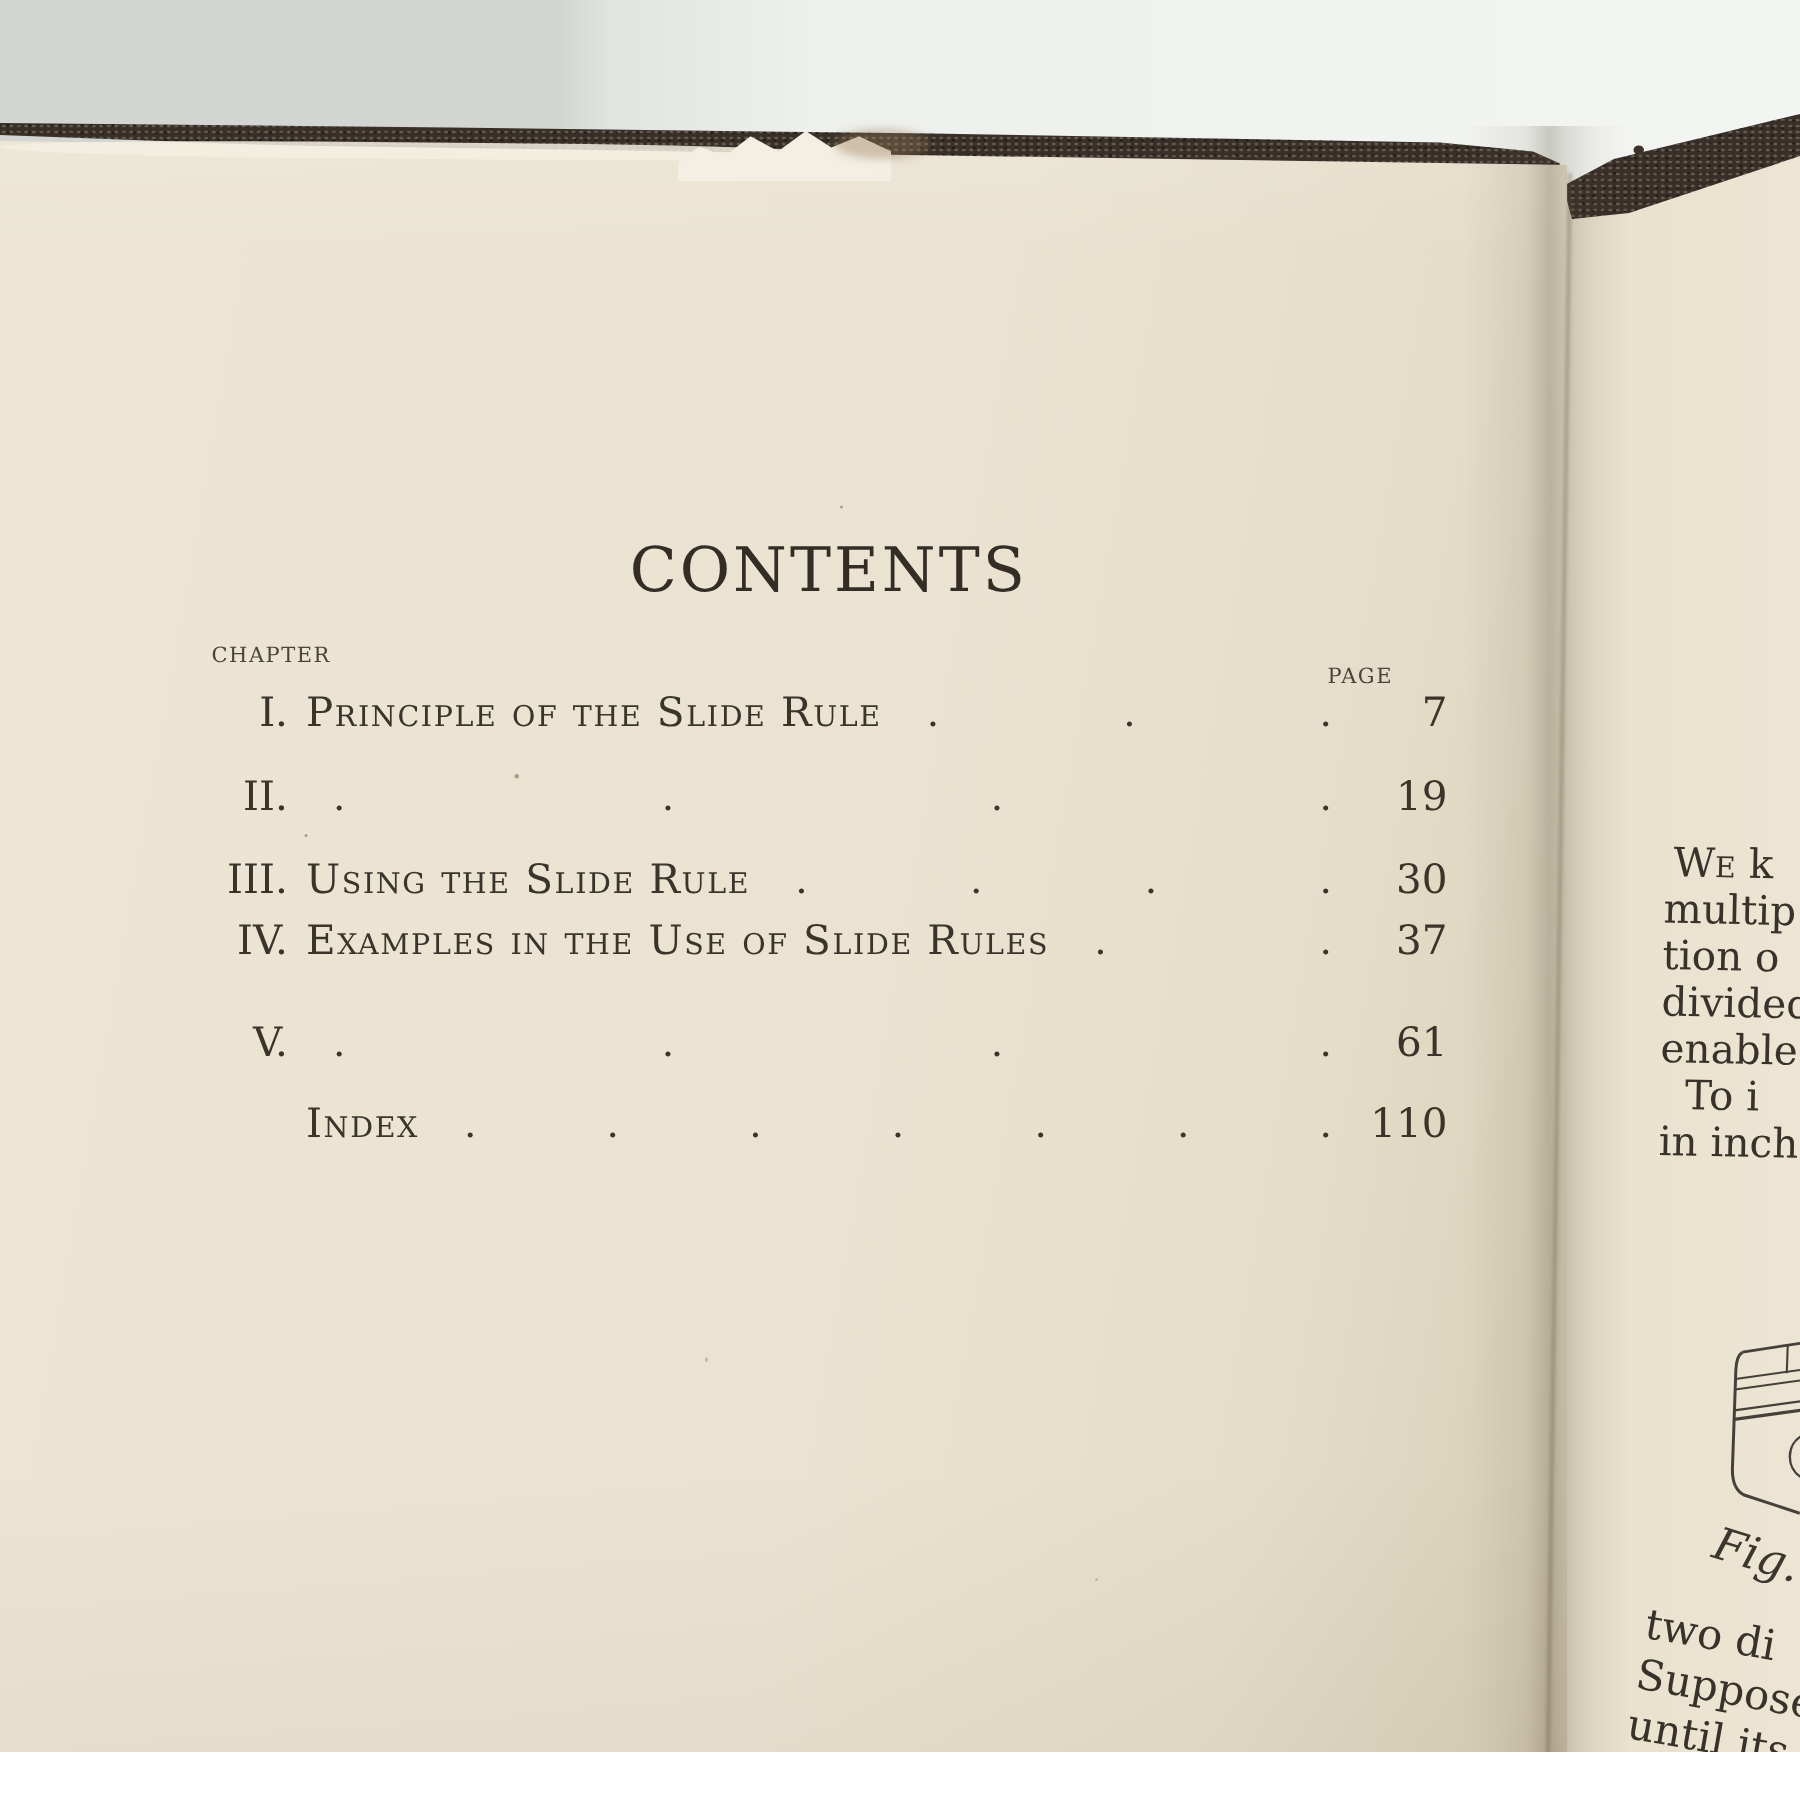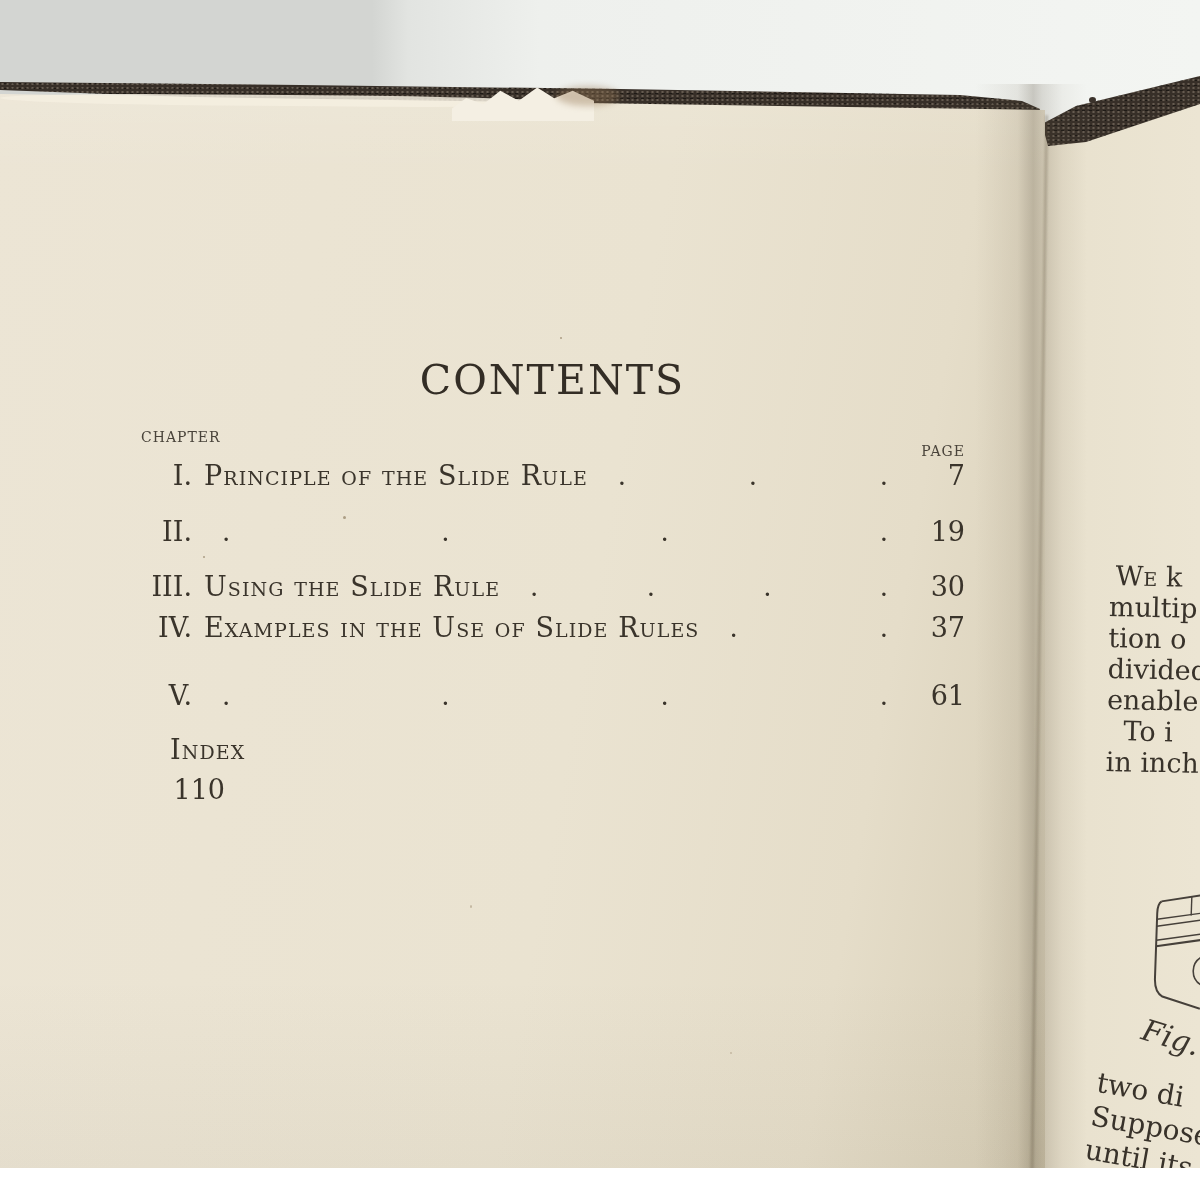--- a/index.html
+++ b/index.html
@@ -34,29 +34,29 @@
   .torn-smudge{position:absolute;left:556px;top:86px;width:64px;height:20px;background:rgba(150,120,85,.40);
     border-radius:50%;filter:blur(3px);}
   .gutter-shadow{position:absolute;left:975px;top:84px;width:112px;height:1116px;pointer-events:none;
     background:linear-gradient(to right,rgba(100,88,66,0) 0%,rgba(100,88,66,.10) 38%,rgba(80,70,52,.26) 52%,rgba(80,70,52,.16) 60%,rgba(100,88,66,.05) 78%,rgba(100,88,66,0) 100%);}
   .gutter-crease{position:absolute;left:1030px;top:115px;width:3px;height:1085px;
     background:rgba(90,78,58,.28);filter:blur(1px);transform:rotate(.8deg);transform-origin:bottom center;}
   .contents-title{position:absolute;left:140px;top:356px;width:825px;text-align:center;
     font-size:41px;letter-spacing:2px;color:#332d25;font-weight:normal;margin:0;}
   .col-label{position:absolute;font-size:14px;letter-spacing:1px;color:#49433a;}
   .chapter-label{left:141px;top:429px;}
-  .page-label{left:885px;top:443px;width:80px;text-align:right;}
+  .page-label{left:885px;top:443px;width:80px;}
   .toc-row{position:absolute;left:140px;width:825px;height:40px;display:flex;align-items:baseline;
     font-size:27px;line-height:40px;color:#3a342b;}
   .toc-num{width:52px;text-align:right;flex:0 0 auto;}
   .toc-title{font-variant:small-caps;letter-spacing:.04em;margin-left:12px;white-space:nowrap;flex:0 0 auto;}
   .toc-dots{flex:1 1 auto;margin:0 22px 0 30px;text-align:justify;text-align-last:justify;
     color:#3a342b;font-size:26px;overflow:hidden;}
   .toc-page{width:55px;text-align:right;flex:0 0 auto;font-size:27px;}
-  .row-1{top:456px;} .row-2{top:512px;} .row-3{top:567px;} .row-4{top:608px;} .row-5{top:676px;} .row-6{top:730px;flex-direction:column;}
+  .row-1{top:456px;} .row-2{top:512px;} .row-3{top:567px;} .row-4{top:608px;} .row-5{top:676px;} .row-6{top:730px;}
 
   
   .rp-text-top{position:absolute;left:1110px;top:560px;width:180px;font-size:27px;line-height:31px;
     color:#38322a;transform:rotate(1.2deg);transform-origin:top left;white-space:nowrap;}
   .rp-text-top .line{height:31px;}
   .rp-text-top .lead{font-variant:small-caps;}
   .rp-text-top .indent-sm{padding-left:6px;}
   .rp-text-top .indent{padding-left:17px;}
   .rp-text-bottom{position:absolute;left:1100px;top:1066px;width:180px;font-size:28px;line-height:34px;
     color:#38322a;transform:rotate(10deg);transform-origin:top left;white-space:nowrap;}

